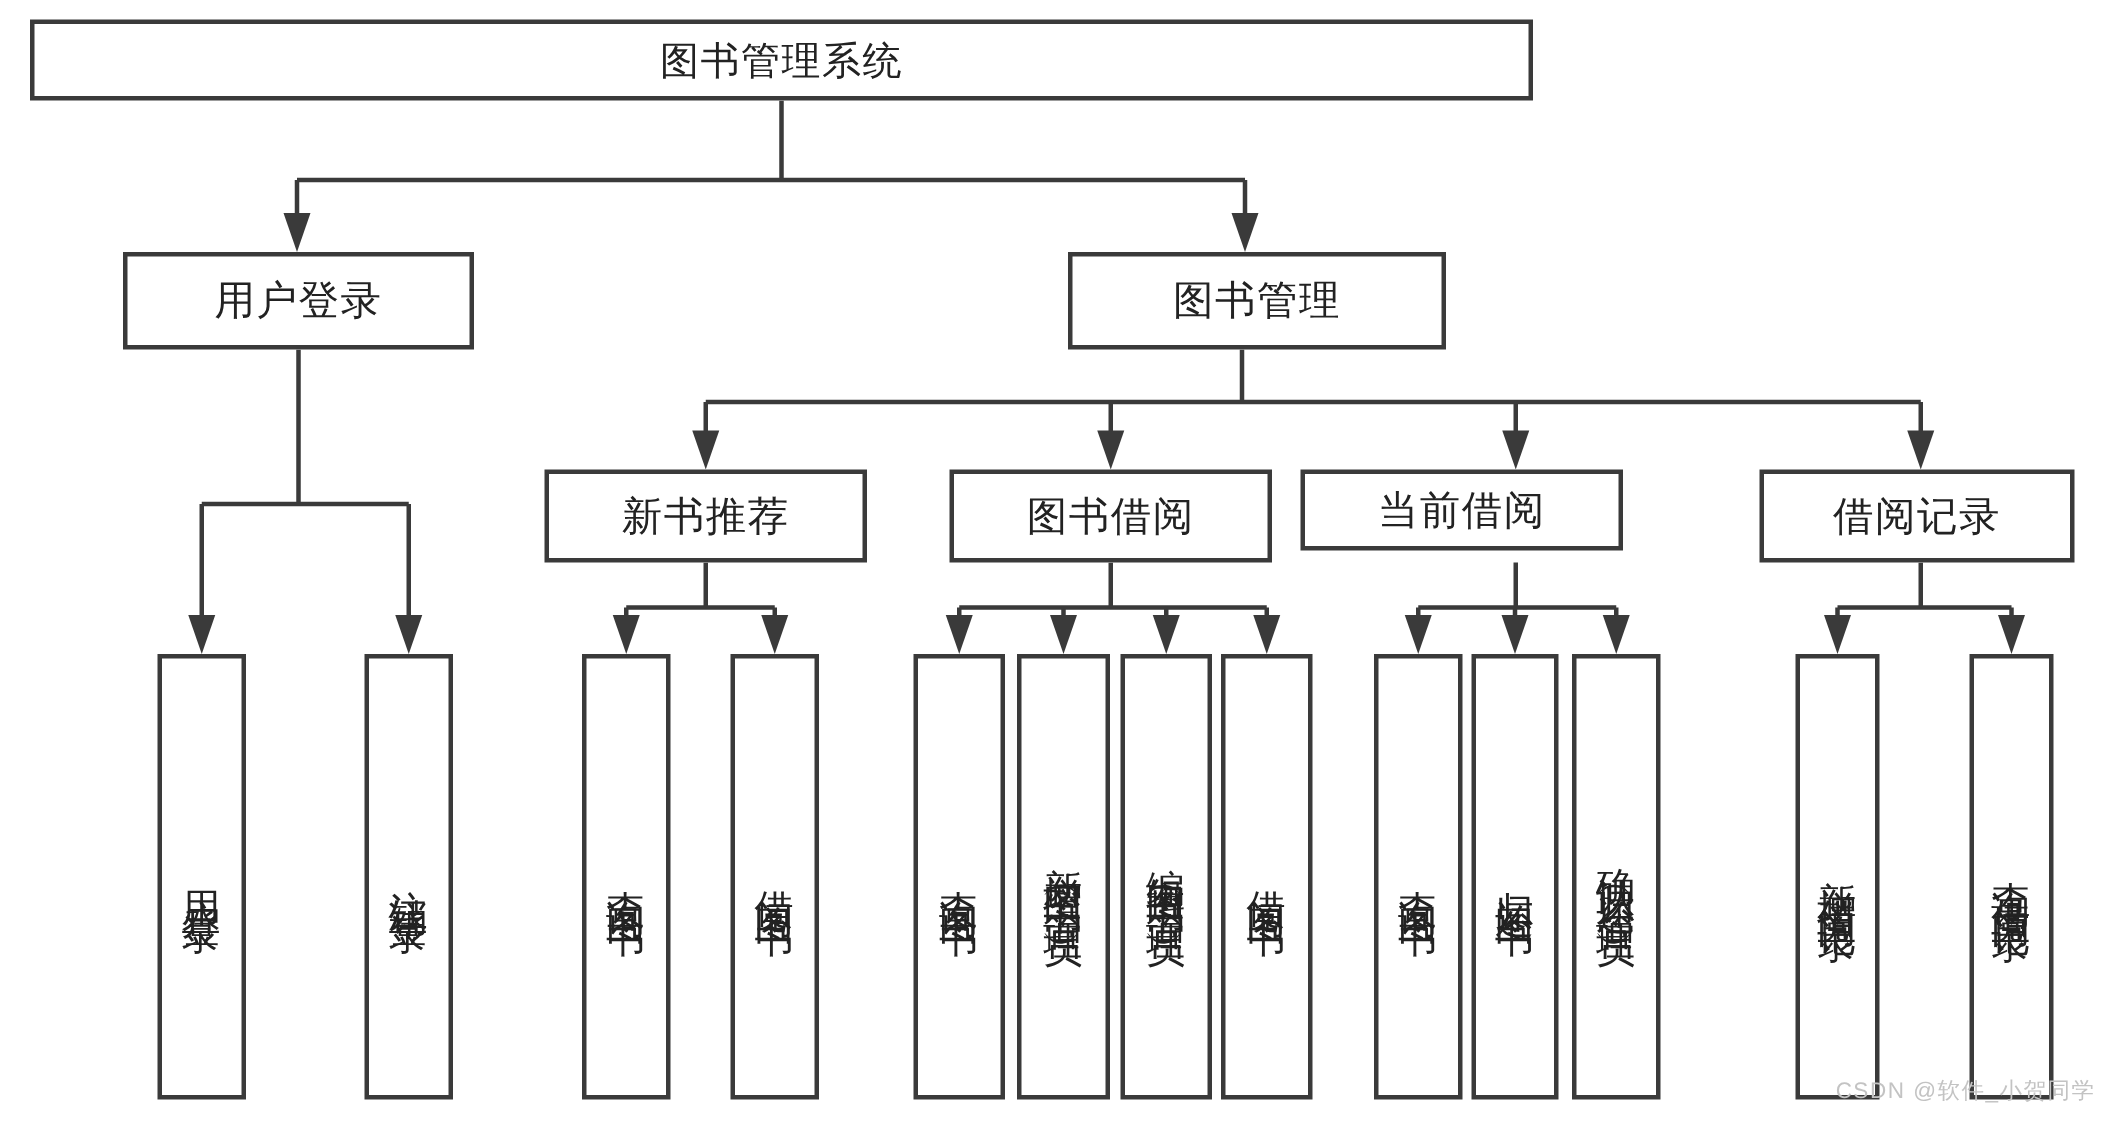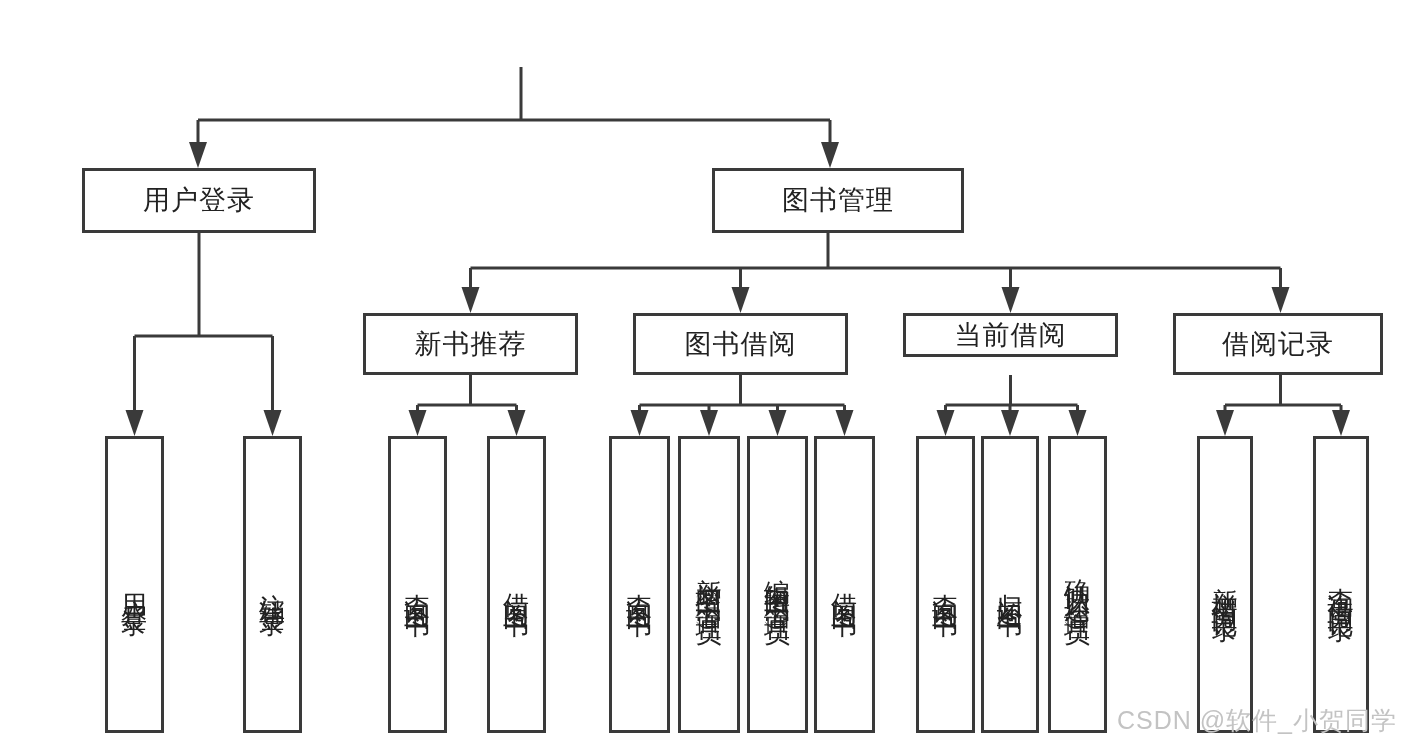--- a/index.html
+++ b/index.html
@@ -35,21 +35,21 @@
   .box.v{
     writing-mode:vertical-rl;
     text-orientation:mixed;
     font-size:26px;
     letter-spacing:6px;
   }
   .watermark{
     position:absolute;
     right:8px;
     bottom:10px;
-    font-size:25px;
+    font-size:15px;
     color:var(--wm);
     letter-spacing:1px;
     z-index:5;
     white-space:nowrap;
   }
 </style>
 </head>
 <body>
 
 <div class="canvas">
@@ -90,27 +90,28 @@
       <polygon points="1001,410 1019,410 1010,436"></polygon>
       <polygon points="1068.5,410 1086.5,410 1077.5,436"></polygon>
     </g>
     <g>
       <path d="M1280.5 375 V405 M1225 405 H1341 M1225 405 V414 M1341 405 V414"></path>
       <polygon points="1216,410 1234,410 1225,436"></polygon>
       <polygon points="1332,410 1350,410 1341,436"></polygon>
     </g>
   </svg>
 
+  <div class="box h title" style="left:20px;top:13px;width:1002px;height:54px">图书管理系统</div>
 
   <div class="box h" style="left:82px;top:168px;width:234px;height:65px">用户登录</div>
   <div class="box h" style="left:712px;top:168px;width:252px;height:65px">图书管理</div>
 
   <div class="box h" style="left:633px;top:313px;width:215px;height:62px">图书借阅</div>
   <div class="box h" style="left:363px;top:313px;width:215px;height:62px">新书推荐</div>
-  <div class="box h" style="left:903px;top:313px;width:215px;height:44px">当前借阅</div>
+  <div class="box h" style="left:867px;top:313px;width:215px;height:54px">当前借阅</div>
   <div class="box h" style="left:1173px;top:313px;width:210px;height:62px">借阅记录</div>
 
   <div class="box v" style="left:105px;top:436px;width:59px;height:297px">用户登录</div>
   <div class="box v" style="left:243px;top:436px;width:59px;height:297px">注销登录</div>
 
   <div class="box v" style="left:388px;top:436px;width:59px;height:297px">查询图书</div>
   <div class="box v" style="left:487px;top:436px;width:59px;height:297px">借阅图书</div>
 
   <div class="box v" style="left:609px;top:436px;width:61px;height:297px">查询图书</div>
   <div class="box v" style="left:678px;top:436px;width:62px;height:297px">新增图书（管理员）</div>

